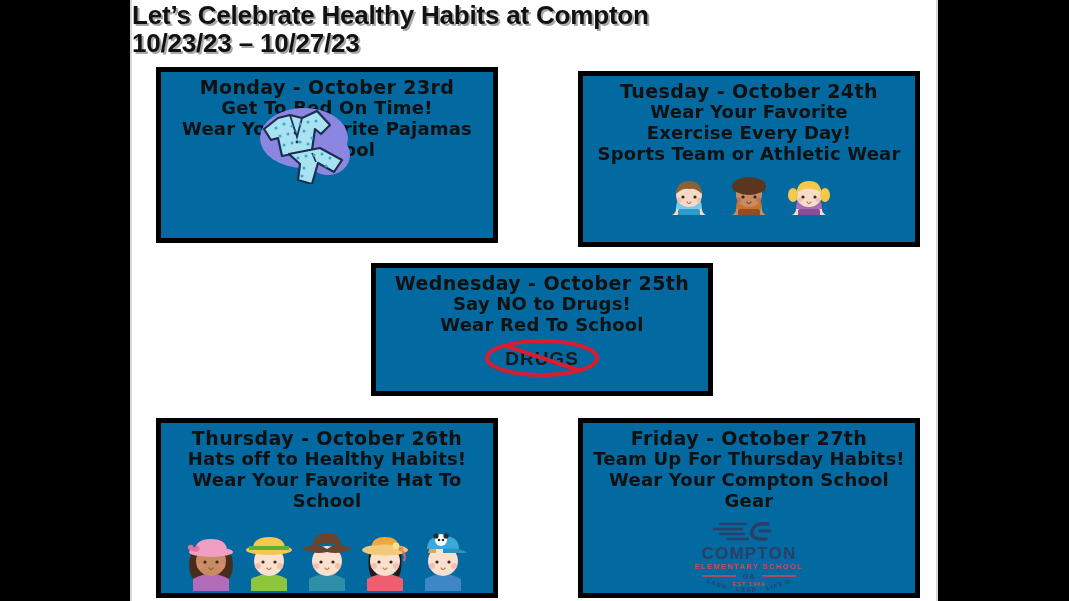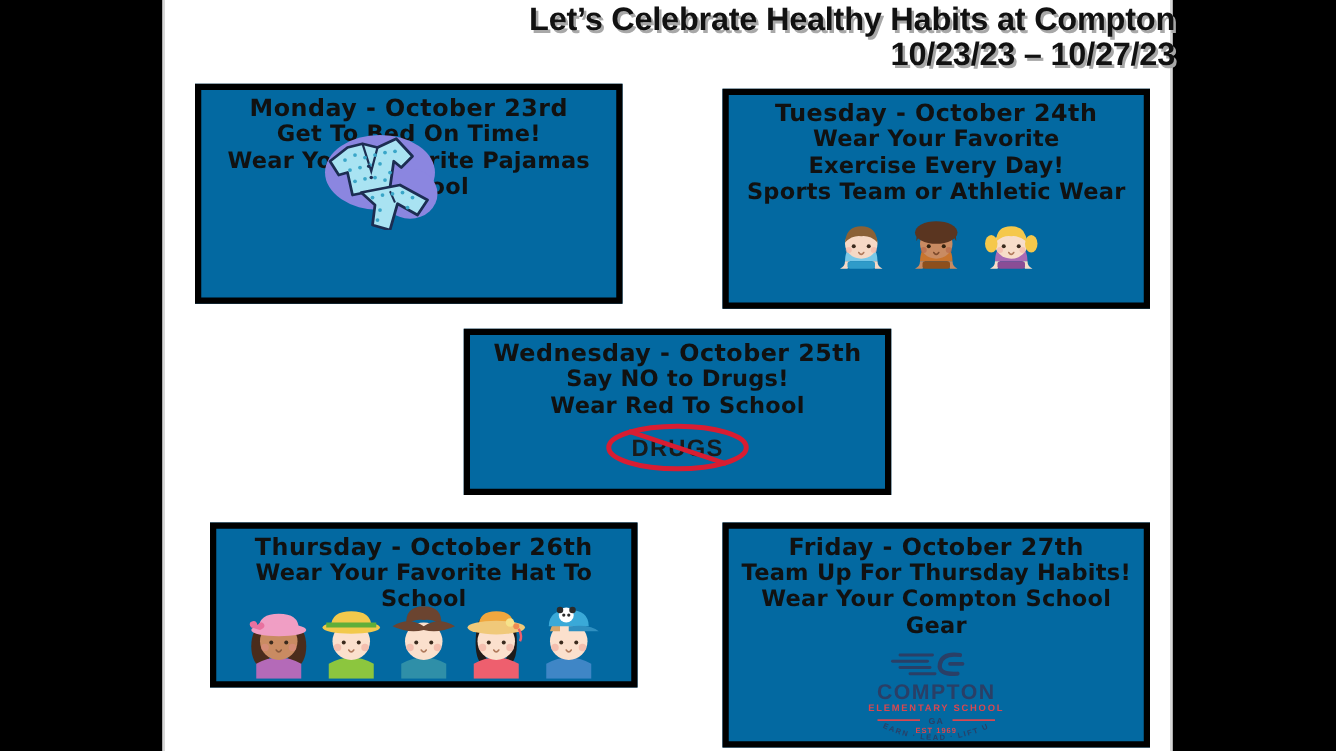--- a/index.html
+++ b/index.html
@@ -40,21 +40,21 @@
     border-left: 2px solid #d8d8d8;
     border-right: 2px solid #d8d8d8;
     box-sizing: border-box;
   }
 
   
   .title-block {
     position: absolute;
     left: 0; top: 2px;
     width: 808px;
-    text-align: right;
+    text-align: left;
   }
   .title-line {
     font-family: "Liberation Sans", sans-serif;
     font-weight: bold;
     color: #111111;
     letter-spacing: -0.2px;
     text-shadow: 2px 2px 0 #a8a8a8;
     line-height: 1.06;
   }
   .title-line.l1 { font-size: 26px; }
@@ -89,21 +89,21 @@
     width: 100%;
     display: flex;
     align-items: flex-end;
     justify-content: center;
   }
 
   
   #box-monday    { left: 24px;  top: 67px;  width: 342px; height: 176px; }
   #box-tuesday   { left: 446px; top: 71px;  width: 342px; height: 176px; }
   #box-wednesday { left: 239px; top: 263px; width: 342px; height: 133px; }
-  #box-thursday  { left: 36px;  top: 418px; width: 342px; height: 132px; }
+  #box-thursday  { left: 24px;  top: 418px; width: 342px; height: 180px; }
   #box-friday    { left: 446px; top: 418px; width: 342px; height: 180px; }
 
   
   #monday-art {
     position: absolute;
     left: 110px;
     top: 98px;
     width: 120px;
     height: 86px;
     z-index: 5;
@@ -256,20 +256,21 @@
             <ellipse cx="60" cy="20" rx="55" ry="17" fill="none" stroke="#d81d32" stroke-width="4"></ellipse>
             <text x="60" y="27" text-anchor="middle" font-family="Liberation Sans, sans-serif" font-weight="bold" font-size="19" letter-spacing="1" fill="#1a1a1a">DRUGS</text>
             <line x1="21" y1="7" x2="99" y2="33" stroke="#d81d32" stroke-width="4"></line>
           </svg>
         </div>
       </div>
     </div>
 
     <div class="daybox" id="box-thursday">
       <div class="day-text day-head">Thursday  - October 26th</div>
+      <div class="day-text day-body">Hats off to Healthy Habits!</div>
       <div class="day-text day-body">Wear Your Favorite Hat To</div>
       <div class="day-text day-body">School</div>
       <div class="art" id="thursday-art">
         <div class="hatrow">
 
           <svg class="hatkid" viewBox="0 0 56 70" aria-hidden="true">
             <ellipse cx="14" cy="44" rx="8" ry="16" fill="#4a2c1c"></ellipse>
             <ellipse cx="42" cy="44" rx="8" ry="16" fill="#4a2c1c"></ellipse>
             <path d="M10 58 Q28 48 46 58 L46 70 L10 70 Z" fill="#b46ab8"></path>
             <ellipse cx="28" cy="40" rx="15" ry="15" fill="#c98b62"></ellipse>

